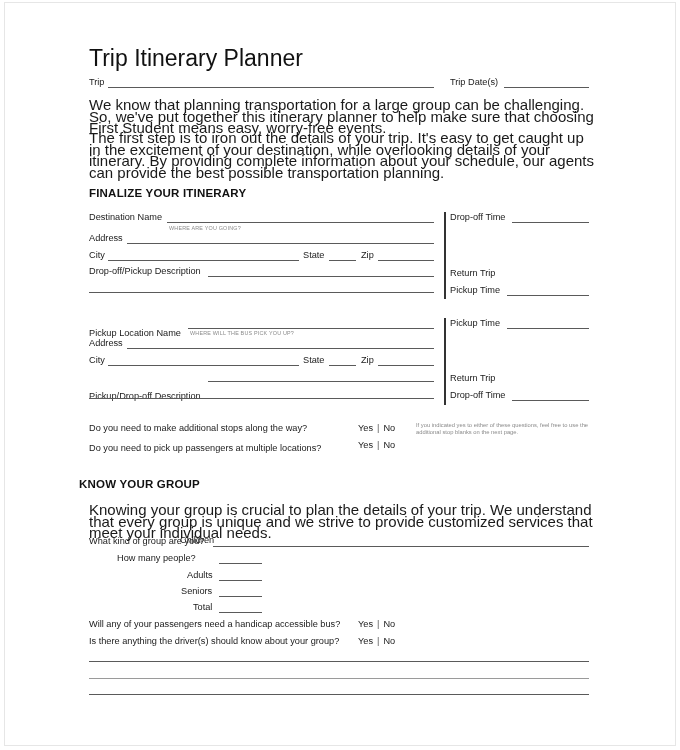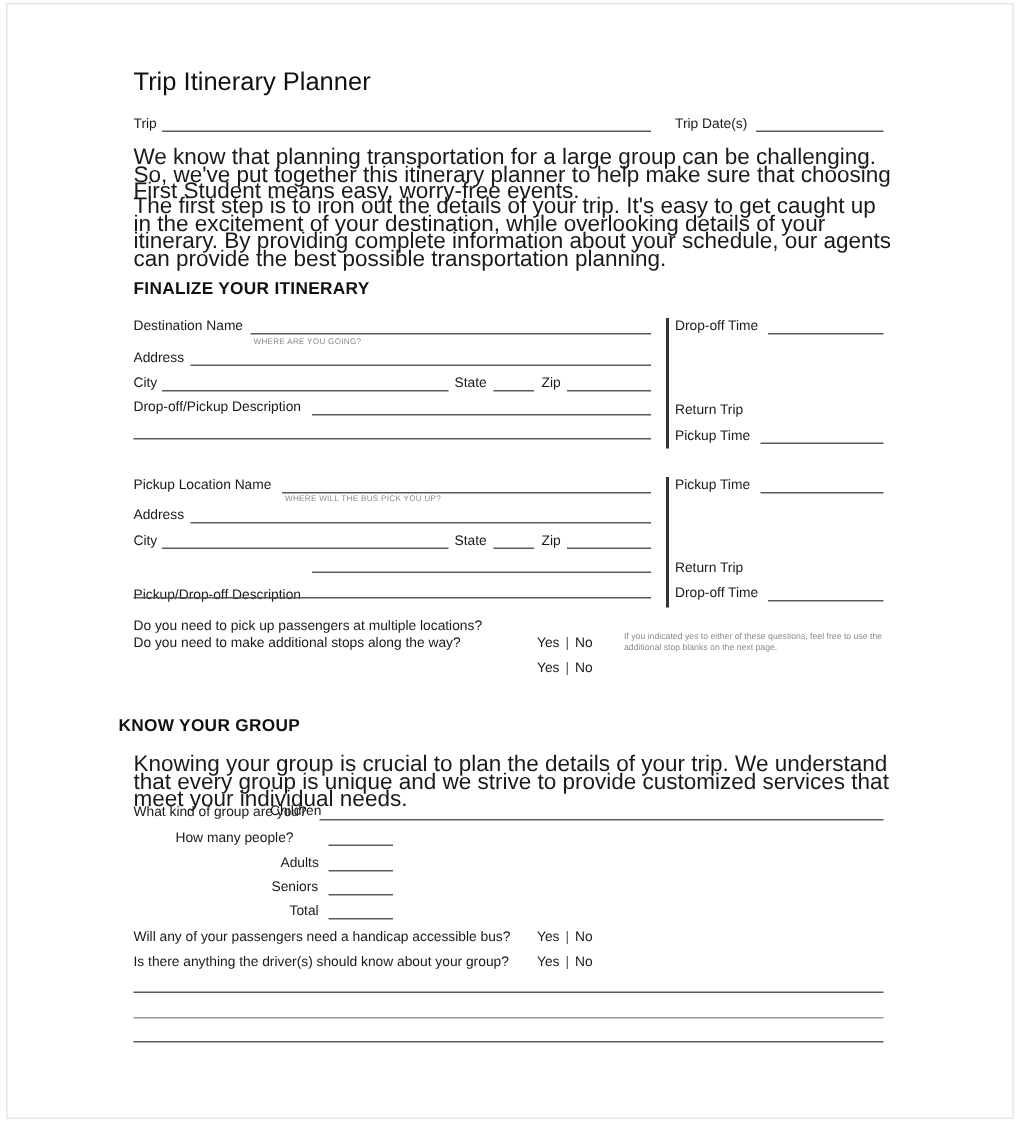--- a/index.html
+++ b/index.html
@@ -1,21 +1,21 @@
 <!DOCTYPE html>
 <html><head>
 <meta charset="utf-8">
 <style>
   html, body { margin: 0; padding: 0; background: #ffffff; }
   body { width: 680px; height: 750px; position: relative; overflow: hidden;
          font-family: "Liberation Sans", sans-serif; color: #1a1a1a; }
   .page { position: absolute; left: 4px; top: 2px; width: 672px; height: 744px;
           border: 1px solid #e6e6e6; box-sizing: border-box; background: #fff; }
   .abs { position: absolute; }
-  .title { left: 89px; top: 45px; font-size: 17px; color: #111; white-space: nowrap; }
+  .title { left: 89px; top: 45px; font-size: 23px; color: #111; white-space: nowrap; }
   .lbl { font-size: 9.2px; color: #1a1a1a; white-space: nowrap; line-height: 11px; }
   .para { font-size: 15px; line-height: 11.5px; color: #1a1a1a; width: 505px; }
   .h2 { font-size: 11.5px; font-weight: bold; color: #111; white-space: nowrap; letter-spacing: 0.2px; }
   .hint { font-size: 5.4px; color: #8a8a8a; white-space: nowrap; letter-spacing: 0.2px; }
   .note { font-size: 5.8px; color: #8a8a8a; line-height: 7px; width: 185px; }
   .line { position: absolute; height: 0; border-top: 1px solid #5a5a5a; }
   .line.light { border-top-color: #9a9a9a; }
   .vbar { position: absolute; width: 0; border-left: 2px solid #333; }
   .yn { font-size: 9.2px; white-space: nowrap; text-align: center; }
   .yn .sep { color: #555; margin: 0 4px; }
@@ -56,21 +56,21 @@
 <div class="line" style="left:89px;top:292px;width:345px;"></div>
 
 <div class="vbar" style="left:444px;top:212px;height:87px;"></div>
 
 <div class="abs lbl" style="left:450px;top:212px;">Drop-off Time</div>
 <div class="line" style="left:512px;top:222px;width:77px;"></div>
 <div class="abs lbl" style="left:450px;top:268px;">Return Trip</div>
 <div class="abs lbl" style="left:450px;top:285px;">Pickup Time</div>
 <div class="line" style="left:507px;top:295px;width:82px;"></div>
 
-<div class="abs lbl" style="left:89px;top:318px;">Pickup Location Name</div>
+<div class="abs lbl" style="left:89px;top:328px;">Pickup Location Name</div>
 <div class="line" style="left:188px;top:328px;width:246px;"></div>
 <div class="abs hint" style="left:190px;top:330px;">WHERE WILL THE BUS PICK YOU UP?</div>
 
 <div class="abs lbl" style="left:89px;top:338px;">Address</div>
 <div class="line" style="left:127px;top:348px;width:307px;"></div>
 
 <div class="abs lbl" style="left:89px;top:355px;">City</div>
 <div class="line" style="left:108px;top:365px;width:191px;"></div>
 <div class="abs lbl" style="left:303px;top:355px;">State</div>
 <div class="line" style="left:329px;top:365px;width:27px;"></div>
@@ -86,21 +86,21 @@
 <div class="abs lbl" style="left:450px;top:318px;">Pickup Time</div>
 <div class="line" style="left:507px;top:328px;width:82px;"></div>
 <div class="abs lbl" style="left:450px;top:373px;">Return Trip</div>
 <div class="abs lbl" style="left:450px;top:390px;">Drop-off Time</div>
 <div class="line" style="left:512px;top:400px;width:77px;"></div>
 
 <div class="abs lbl" style="left:89px;top:423px;">Do you need to make additional stops along the way?</div>
 <div class="abs yn" style="left:358px;top:423px;">
   <span>Yes</span><span class="sep">|</span><span>No</span>
 </div>
-<div class="abs lbl" style="left:89px;top:412px;">Do you need to pick up passengers at multiple locations?</div>
+<div class="abs lbl" style="left:89px;top:443px;">Do you need to pick up passengers at multiple locations?</div>
 <div class="abs yn" style="left:358px;top:440px;">
   <span>Yes</span><span class="sep">|</span><span>No</span>
 </div>
 <div class="abs note" style="left:416px;top:422px;">If you indicated yes to either of these questions, feel free to use the additional stop blanks on the next page.</div>
 
 <div class="abs h2" style="left:79px;top:478px;">KNOW YOUR GROUP</div>
 <div class="abs para" style="left:89px;top:504px;">Knowing your group is crucial to plan the details of your trip. We understand that every group is unique and we strive to provide customized services that meet your individual needs.</div>
 
 <div class="abs lbl" style="left:89px;top:536px;">What kind of group are you?</div>
 <div class="line" style="left:213px;top:546px;width:376px;"></div>

